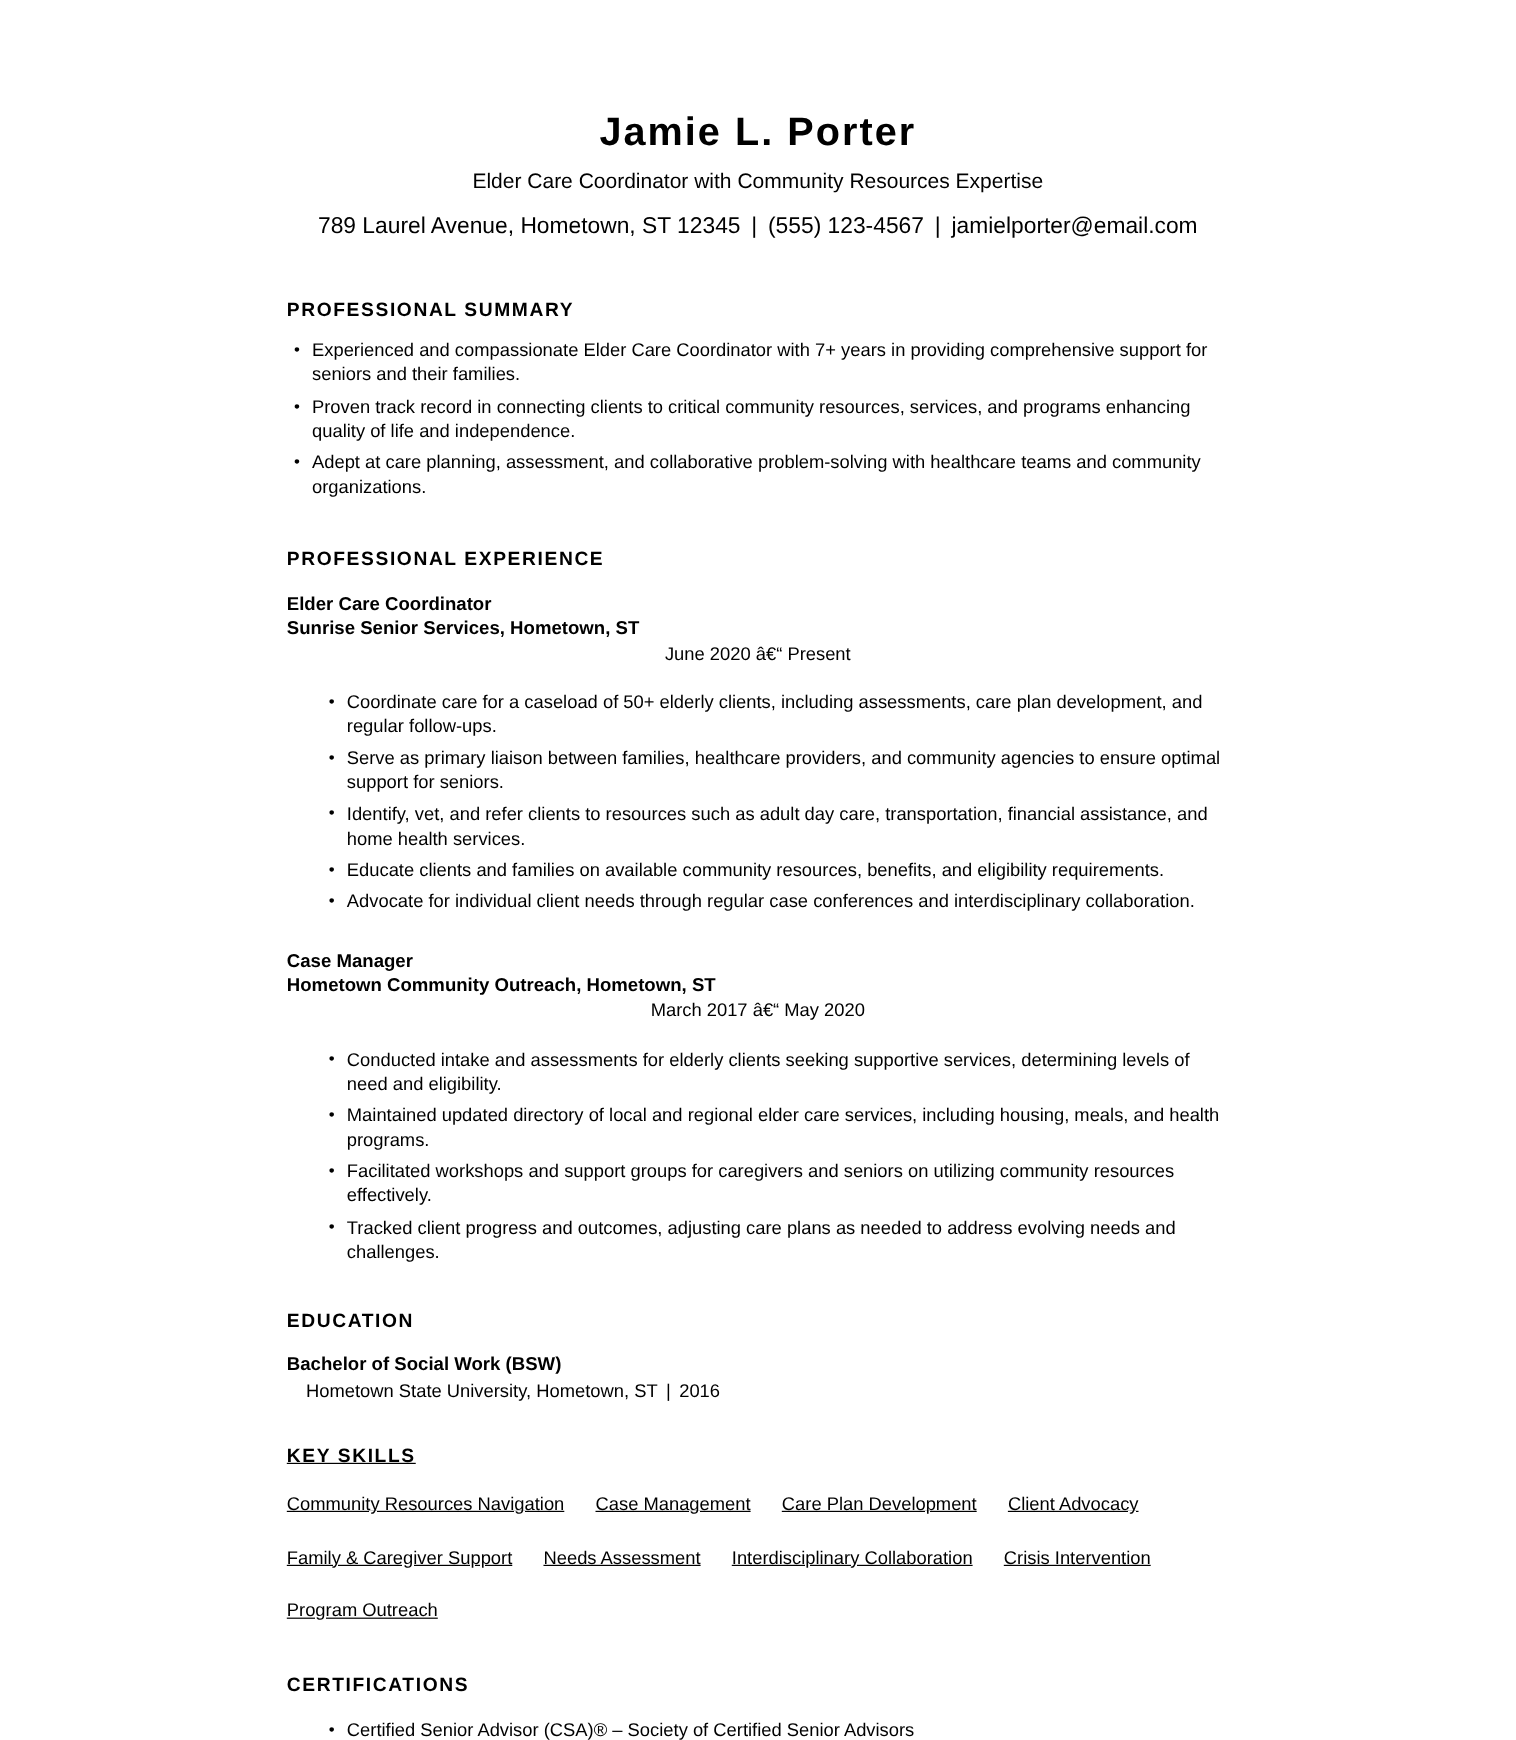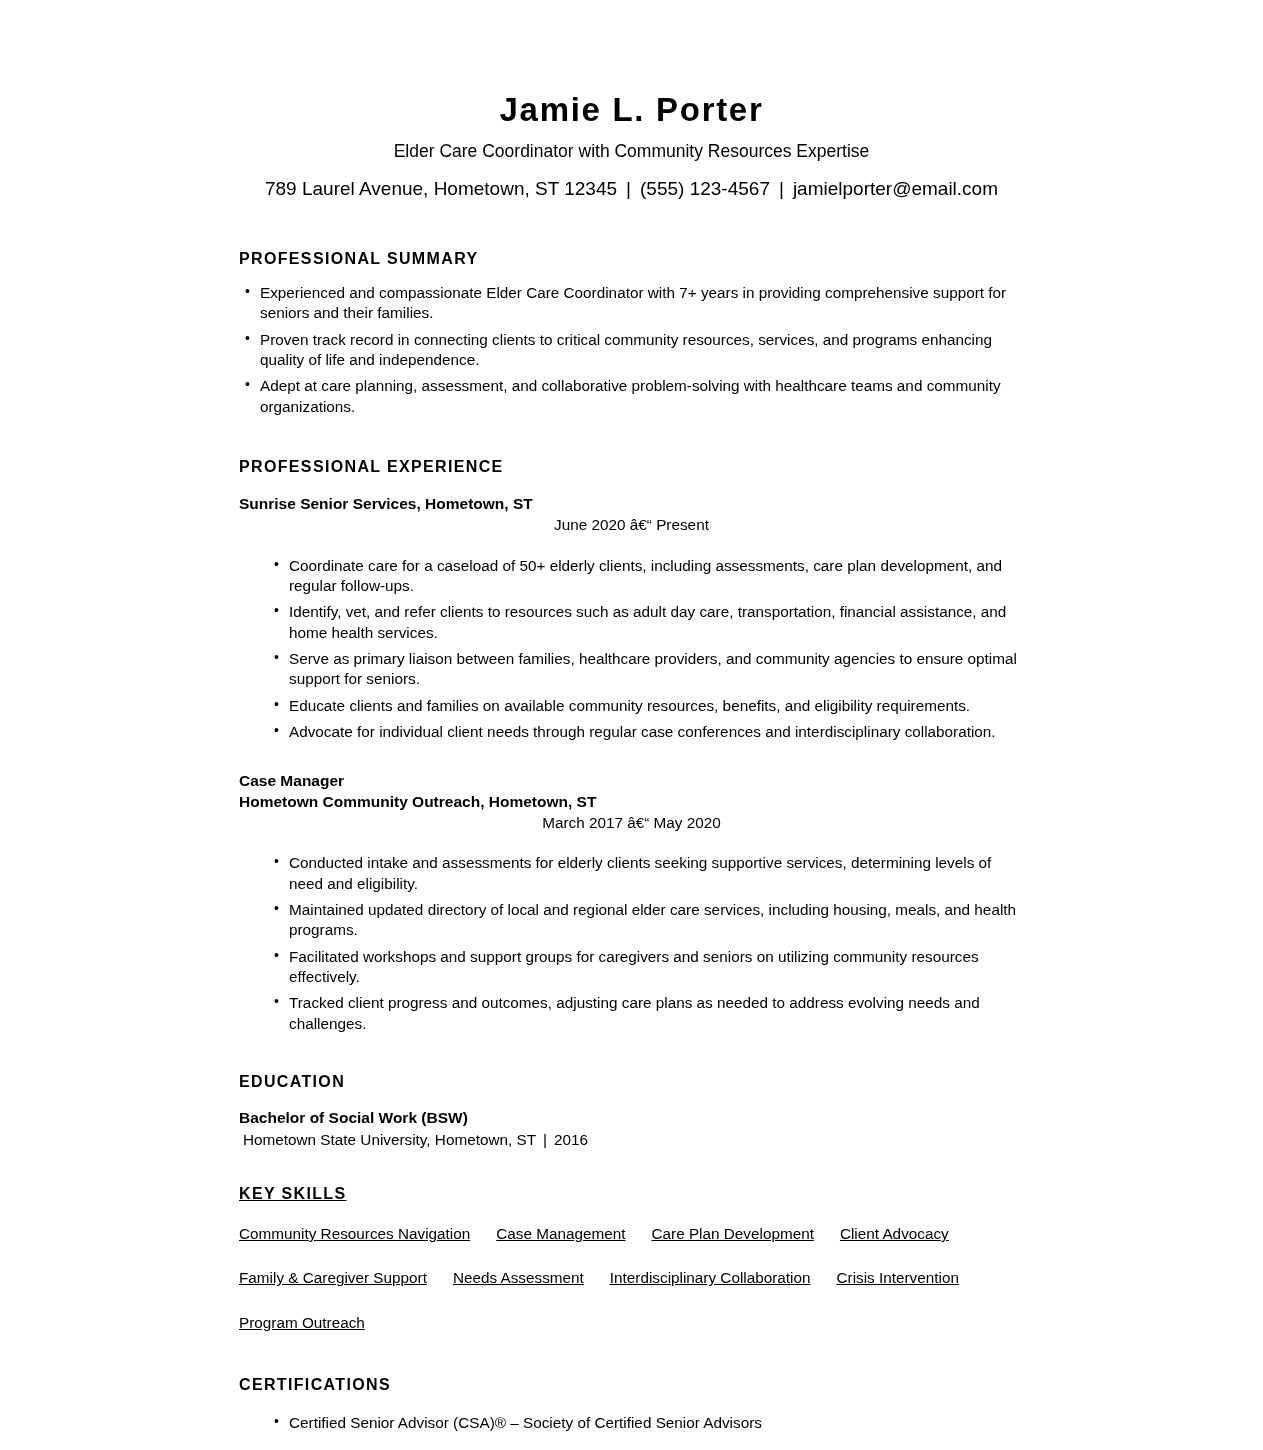--- a/index.html
+++ b/index.html
@@ -131,21 +131,21 @@
   .edu { margin-top: 17px; }
   .edu-degree {
     font-size: 15.5px;
     font-weight: bold;
     line-height: 1.32;
     margin: 0;
   }
   .edu-school {
     font-size: 15.3px;
     line-height: 1.32;
-    margin: 1px 0 0 4px;
+    margin: 1px 0 0 16px;
   }
   .edu-school .sep { display: inline-block; padding: 0 7px; }
 
   
   .skills {
     margin-top: 22px;
     display: flex;
     flex-wrap: wrap;
     width: 760px;
     row-gap: 26px;
@@ -178,26 +178,27 @@
         <li>Experienced and compassionate Elder Care Coordinator with 7+ years in providing comprehensive support for seniors and their families.</li>
         <li>Proven track record in connecting clients to critical community resources, services, and programs enhancing quality of life and independence.</li>
         <li>Adept at care planning, assessment, and collaborative problem-solving with healthcare teams and community organizations.</li>
       </ul>
     </div>
 
     <div class="section sec-experience">
       <h2 class="section-title">PROFESSIONAL EXPERIENCE</h2>
 
       <div class="job">
+        <div class="job-title">Elder Care Coordinator</div>
         <div class="job-org">Sunrise Senior Services, Hometown, ST</div>
         <div class="job-dates">June 2020 â€“ Present</div>
         <ul class="bullets job-list">
           <li>Coordinate care for a caseload of 50+ elderly clients, including assessments, care plan development, and regular follow-ups.</li>
+          <li>Serve as primary liaison between families, healthcare providers, and community agencies to ensure optimal support for seniors.</li>
           <li>Identify, vet, and refer clients to resources such as adult day care, transportation, financial assistance, and home health services.</li>
-          <li>Serve as primary liaison between families, healthcare providers, and community agencies to ensure optimal support for seniors.</li>
           <li>Educate clients and families on available community resources, benefits, and eligibility requirements.</li>
           <li>Advocate for individual client needs through regular case conferences and interdisciplinary collaboration.</li>
         </ul>
       </div>
 
       <div class="job">
         <div class="job-title">Case Manager</div>
         <div class="job-org">Hometown Community Outreach, Hometown, ST</div>
         <div class="job-dates">March 2017 â€“ May 2020</div>
         <ul class="bullets job-list">

